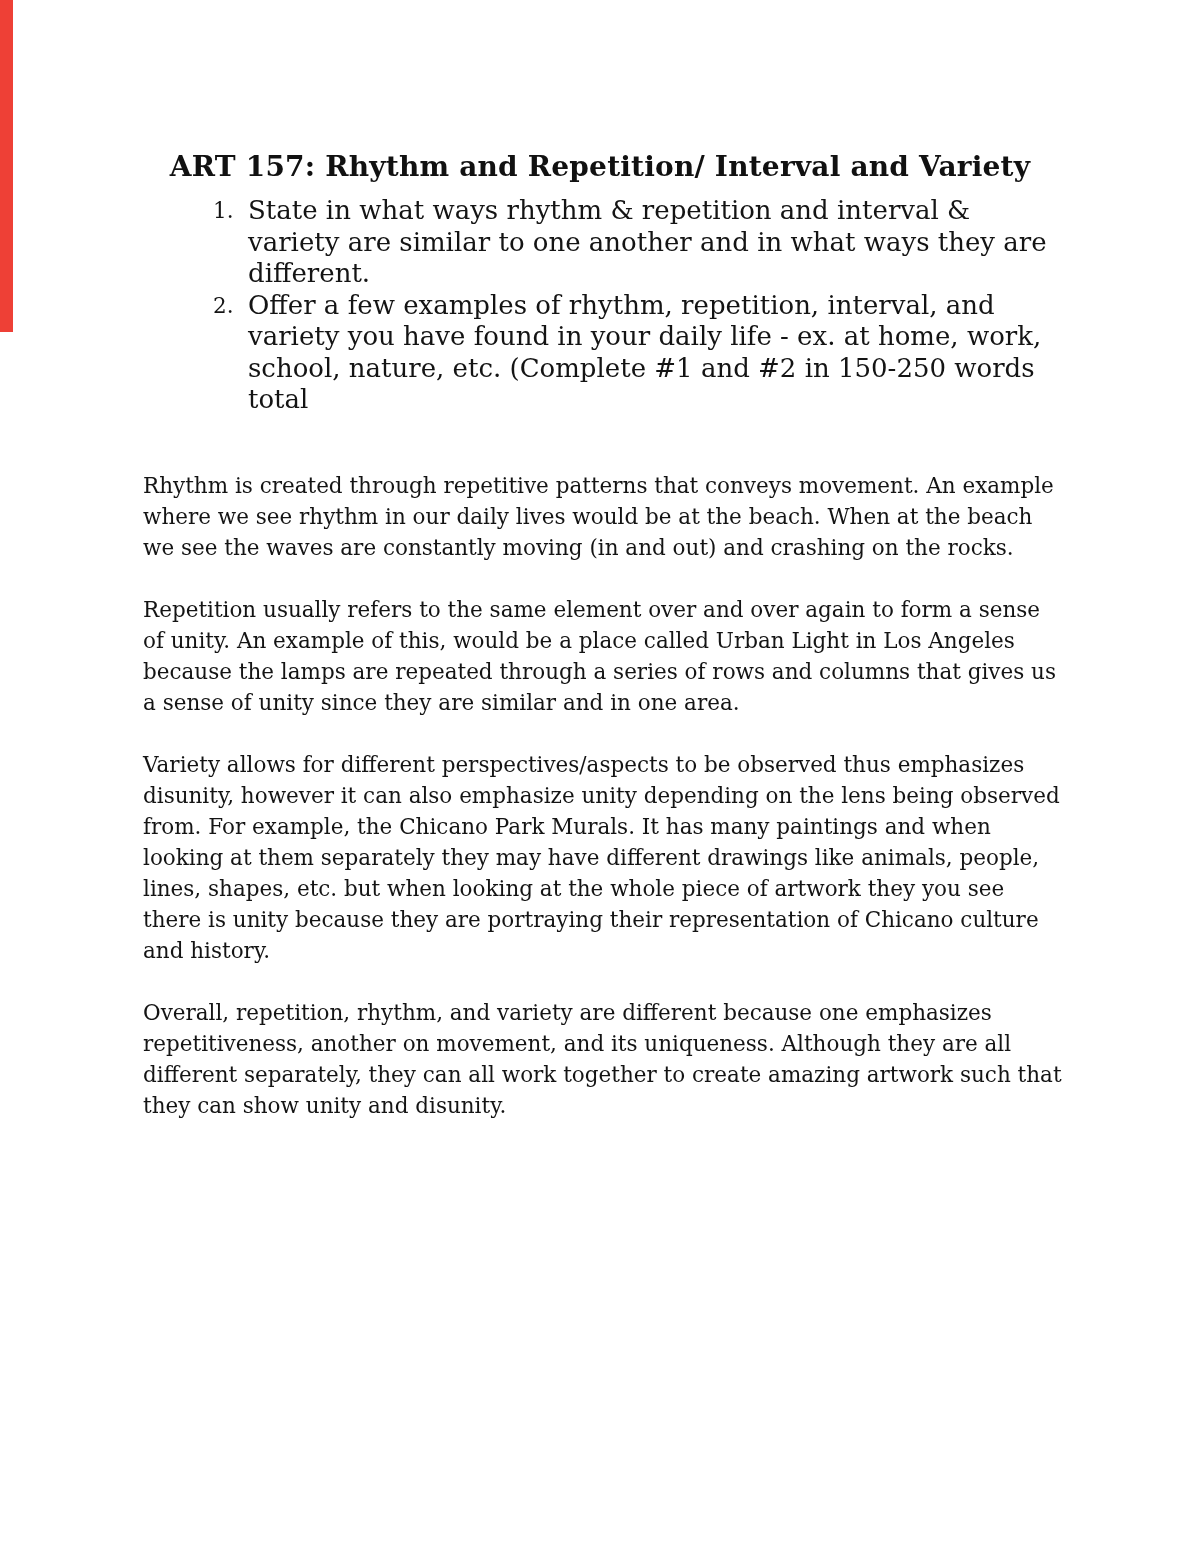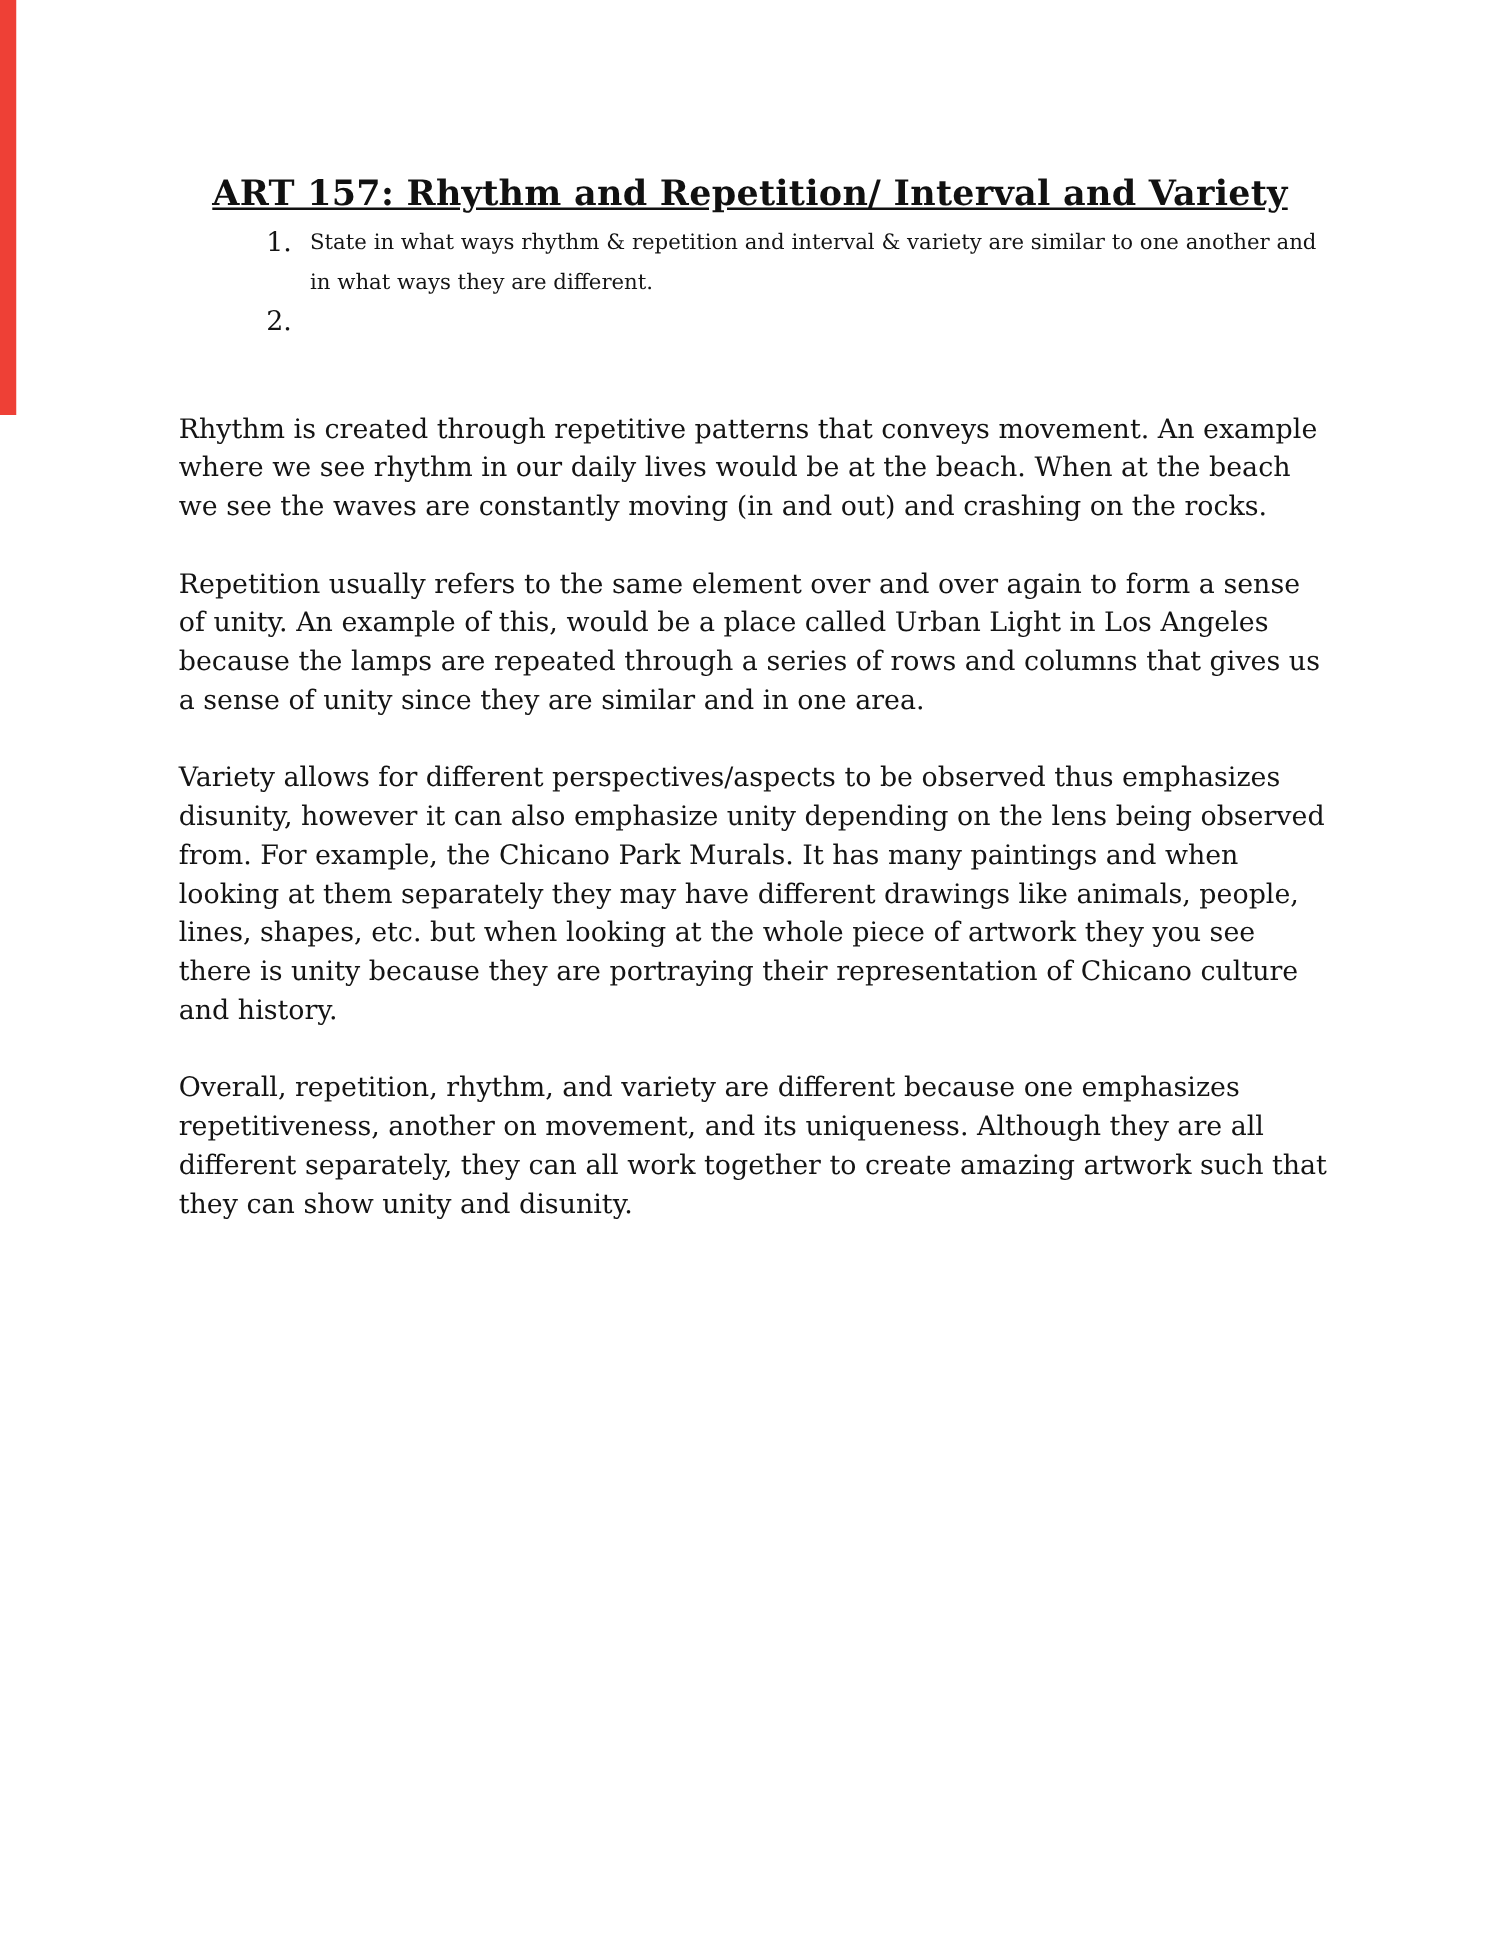--- a/index.html
+++ b/index.html
@@ -18,29 +18,28 @@
   }
   .edge-ribbon {
     position: absolute;
     left: 0;
     top: 0;
     width: 13px;
     height: 332px;
     background: #ee4036;
   }
   .doc-title {
-    margin: 0;
+    margin: 12px;
     padding-top: 138px;
     text-align: center;
     font-family: "DejaVu Serif", "Liberation Serif", serif;
     font-weight: 700;
     font-size: 28px;
     letter-spacing: 0.2px;
     color: #111111;
-    text-decoration: underline;
   }
   .content {
     width: 920px;
     margin: 0 auto 0 143px;
   }
   .assignment-list {
     margin: 8px 0 0 0;
     padding: 0;
     list-style: none;
   }
@@ -52,21 +51,21 @@
   .assignment-number {
     width: 35px;
     margin-left: 70px;
     flex: 0 0 auto;
     font-size: 21.5px;
     line-height: 31.5px;
   }
   .assignment-text {
     flex: 1 1 auto;
     max-width: 812px;
-    font-size: 17px;
+    font-size: 26px;
     line-height: 31.5px;
   }
   .essay {
     margin-top: 54px;
   }
   .essay p {
     margin: 0 0 31px 0;
     font-size: 21.5px;
     line-height: 31px;
     color: #141414;
@@ -85,20 +84,21 @@
 
     <div class="assignment-list">
 
       <div class="assignment-item">
         <span class="assignment-number">1.</span>
         <span class="assignment-text">State in what ways rhythm &amp; repetition and interval &amp; variety are similar to one another and in what ways they are different.</span>
       </div>
 
       <div class="assignment-item">
         <span class="assignment-number">2.</span>
+        <span class="assignment-text">Offer a few examples of rhythm, repetition, interval, and variety you have found in your daily life - ex. at home, work, school, nature, etc. (Complete #1 and #2 in 150-250 words total</span>
       </div>
 
     </div>
 
     <div class="essay">
       <p>Rhythm is created through repetitive patterns that conveys movement. An example where we see rhythm in our daily lives would be at the beach. When at the beach we see the waves are constantly moving (in and out) and crashing on the rocks.</p>
       <p>Repetition usually refers to the same element over and over again to form a sense of unity. An example of this, would be a place called Urban Light in Los Angeles because the lamps are repeated through a series of rows and columns that gives us a sense of unity since they are similar and in one area.</p>
       <p>Variety allows for different perspectives/aspects to be observed thus emphasizes disunity, however it can also emphasize unity depending on the lens being observed from. For example, the Chicano Park Murals. It has many paintings and when looking at them separately they may have different drawings like animals, people, lines, shapes, etc. but when looking at the whole piece of artwork they you see there is unity because they are portraying their representation of Chicano culture and history.</p>
       <p>Overall, repetition, rhythm, and variety are different because one emphasizes repetitiveness, another on movement, and its uniqueness. Although they are all different separately, they can all work together to create amazing artwork such that they can show unity and disunity.</p>
     </div>

